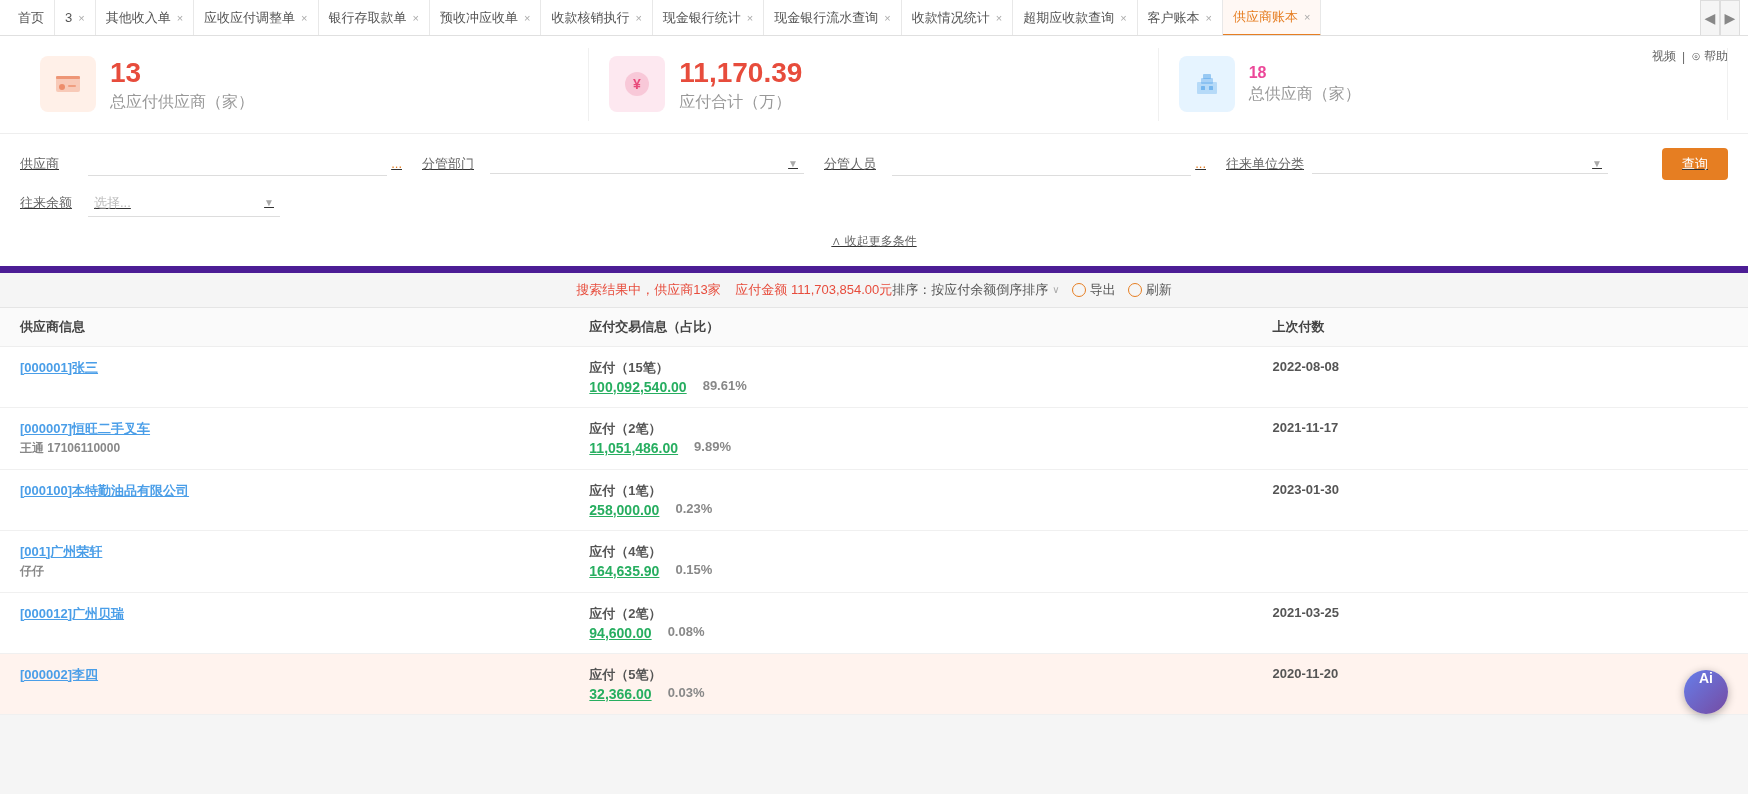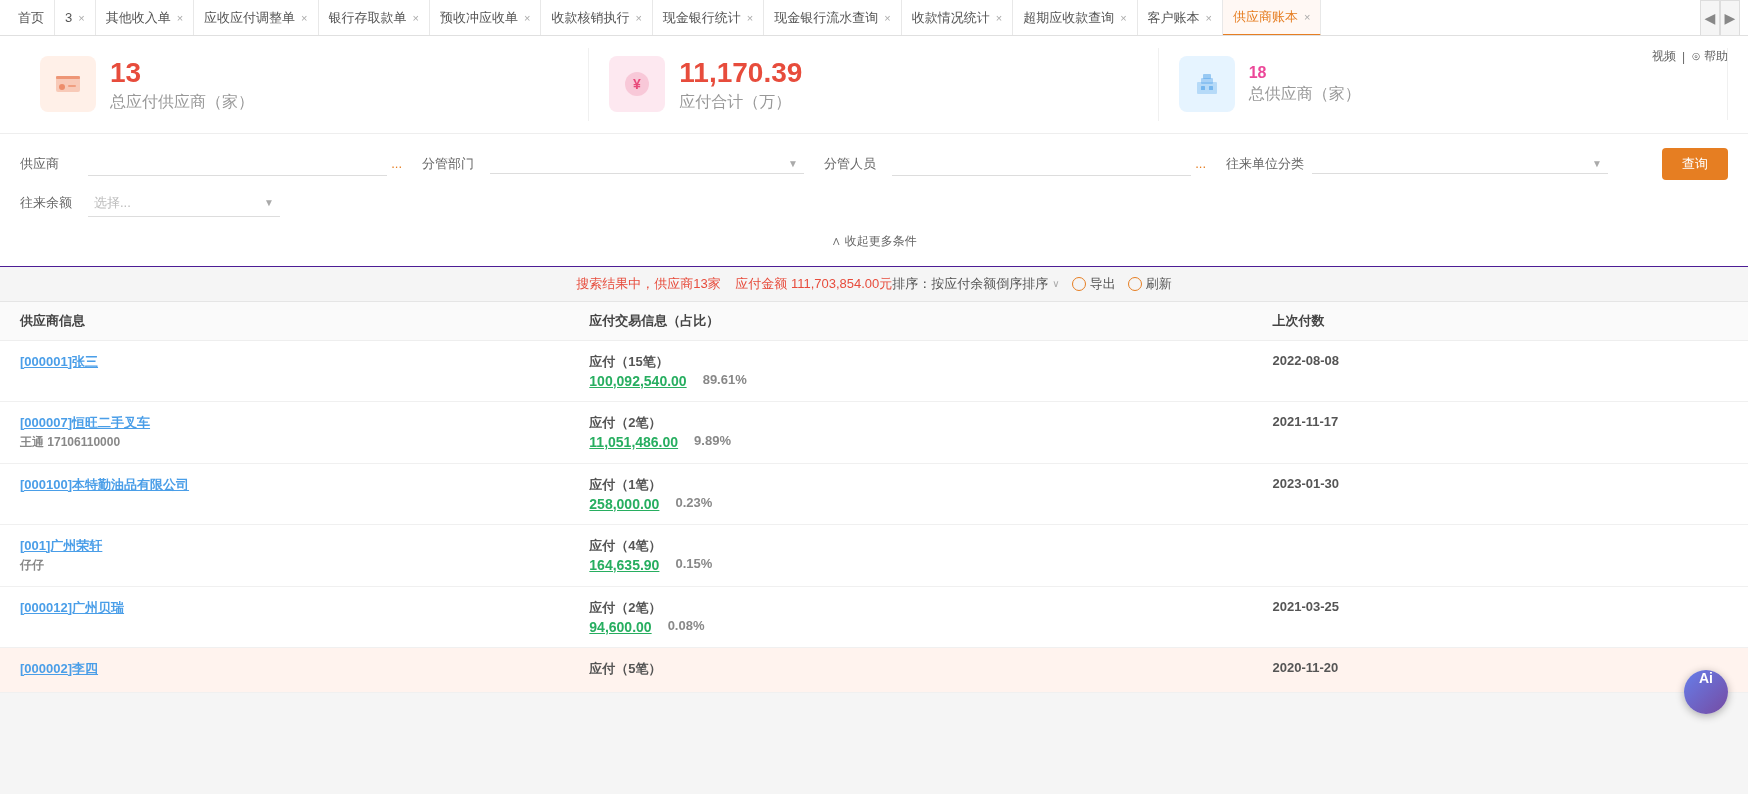--- a/index.html
+++ b/index.html
@@ -41,21 +41,21 @@
     .summary-label { font-size: 16px; color: #999; margin-top: 2px; }
     .summary-value-black { font-size: 16px; font-weight: bold; color: #ec4899; line-height: 1.2; }
     .top-right-links {
       position: absolute; right: 20px; top: 12px; font-size: 12px; color: #666;
       display: flex; align-items: center; gap: 6px;
     }
     .top-right-links span { cursor: pointer; color: #666; }
 
     
     .filter-area {
-      background: #fff; padding: 14px 20px 10px; border-bottom: 1px solid #4c1d95;
+      background: #fff; padding: 14px 20px 10px; border-bottom: 7px solid #4c1d95; text-decoration: underline;
     }
     .filter-row { display: flex; align-items: center; margin-bottom: 10px; gap: 20px; }
     .filter-item { display: flex; align-items: center; flex: 1; min-width: 0; }
     .filter-label { color: #666; font-size: 13px; white-space: nowrap; margin-right: 8px; min-width: 60px; }
     .filter-input {
       flex: 1; border: none; border-bottom: 1px solid #ddd; padding: 4px 6px;
       font-size: 13px; color: #333; outline: none; background: transparent; min-width: 0;
     }
     .filter-select {
       display: flex; align-items: center; flex: 1; border: none; border-bottom: 1px solid #ddd;
@@ -377,20 +377,24 @@
     </div>
   </div>
 
   <div class="table-row highlighted">
     <div class="col-supplier">
       <div class="supplier-link">[000002]李四</div>
       <div class="supplier-sub"></div>
     </div>
     <div class="col-transaction">
       <div class="txn-label">应付（5笔）</div>
+      <div class="txn-row">
+        <span class="txn-amount">32,366.00</span>
+        <span class="txn-percent">0.03%</span>
+      </div>
     </div>
     <div class="col-last-payment">
       <span class="last-payment">2020-11-20</span>
     </div>
   </div>
 </div>
 
 <div style="position: fixed; bottom: 80px; right: 20px; background: linear-gradient(135deg, #667eea, #764ba2); color: white; border-radius: 50%; width: 44px; height: 44px; display: flex; justify-content: center; font-size: 14px; font-weight: bold; cursor: pointer; box-shadow: 0 2px 8px rgba(0,0,0,0.3);">
   <span>Ai</span>
 </div>

